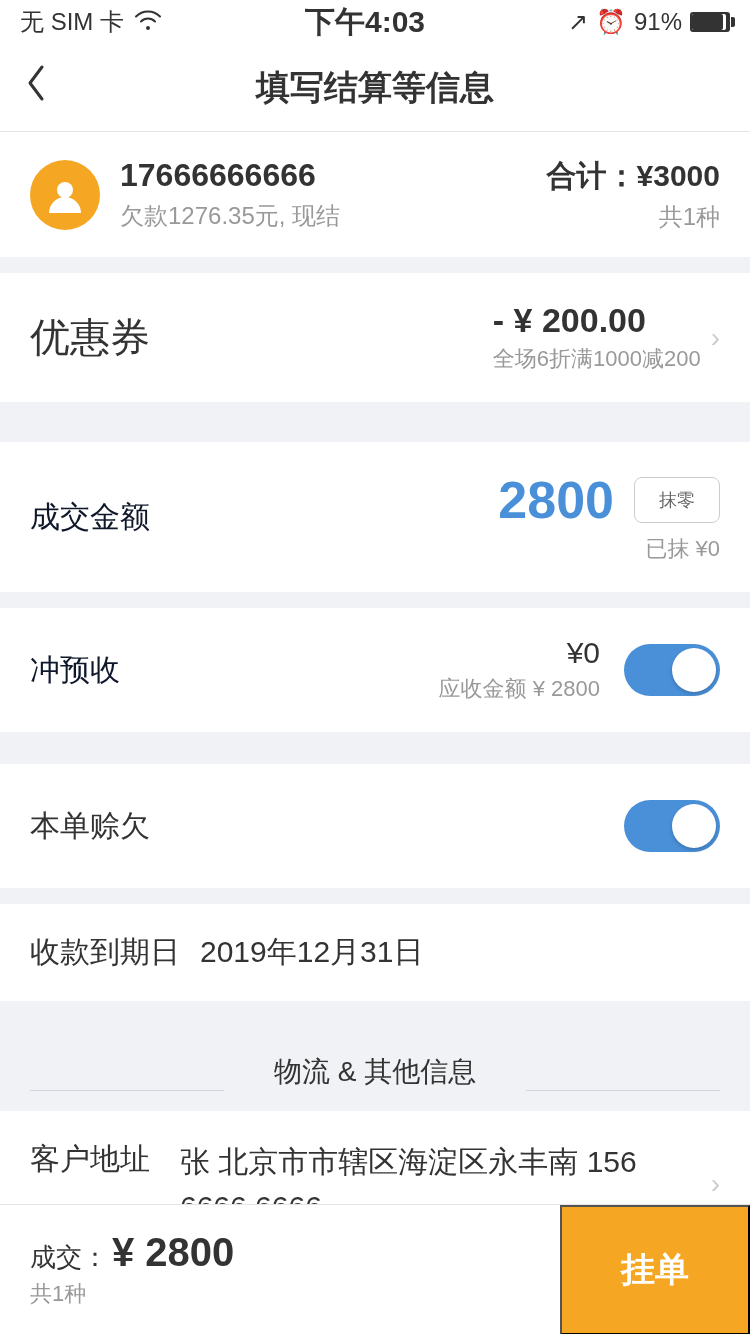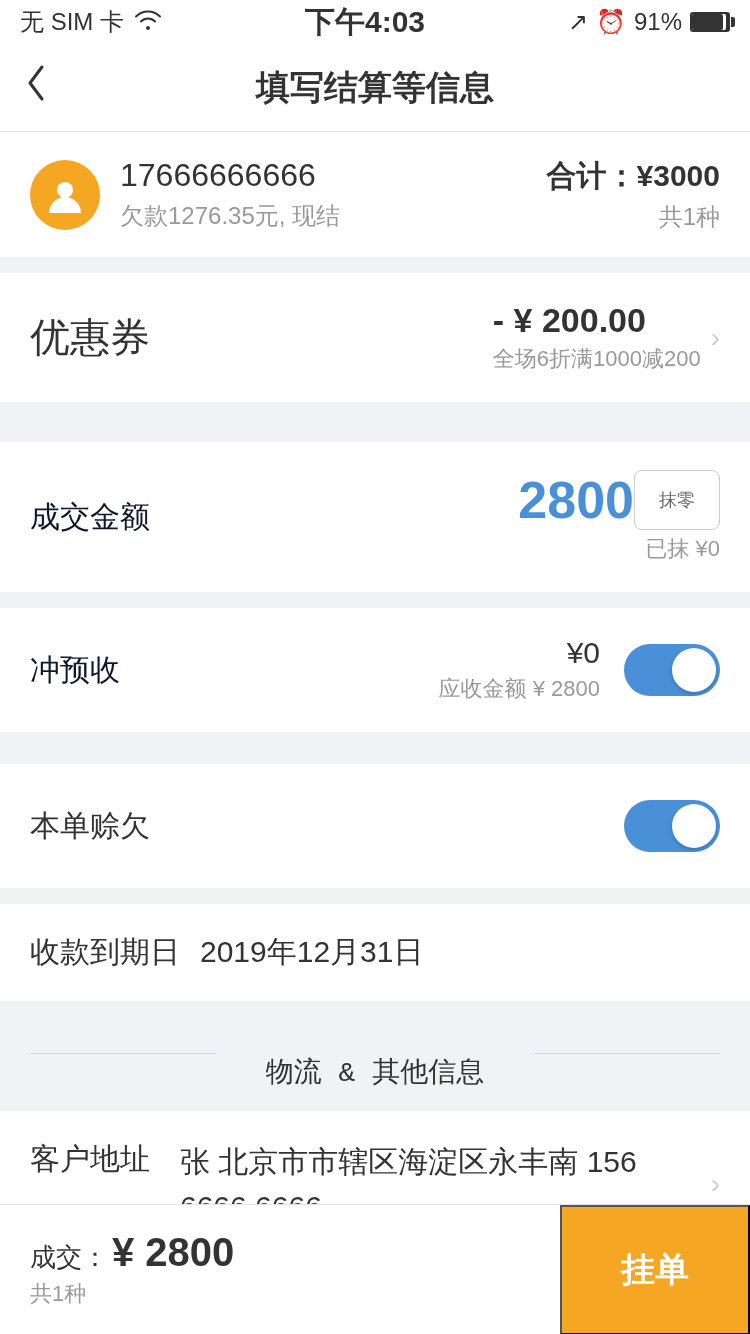--- a/index.html
+++ b/index.html
@@ -73,21 +73,21 @@
       border-radius: 50%;
       background: #f5a623;
       display: flex;
       align-items: center;
       justify-content: center;
       font-size: 36px;
       color: #fff;
       flex-shrink: 0;
     }
     .customer-info { display: flex; flex-direction: column; gap: 6px; }
-    .customer-phone { font-size: 32px; font-weight: 400; color: #333; }
+    .customer-phone { font-size: 32px; font-weight: 700; color: #333; }
     .customer-debt { font-size: 24px; color: #999; }
     .customer-total { text-align: right; }
     .total-amount { font-size: 30px; font-weight: 600; color: #333; }
     .total-count { font-size: 24px; color: #999; margin-top: 4px; }
 
     
     .coupon-row {
       background: #fff;
       padding: 28px 30px;
       display: flex;
@@ -109,21 +109,21 @@
       padding: 28px 30px;
       display: flex;
       align-items: center;
       justify-content: space-between;
       border-bottom: 1px solid #f0f0f0;
     }
     .section-row:last-child { border-bottom: none; }
     .row-label { font-size: 30px; color: #0f172a; }
 
     
-    .amount-right { display: flex; }
+    .amount-right { display: flex; align-items: center; gap: 20px; }
     .amount-value { font-size: 52px; font-weight: 600; color: #4a90d9; }
     .round-btn {
       border: 1.5px solid #ccc;
       border-radius: 8px;
       padding: 10px 24px;
       font-size: 18px;
       color: #666;
       background: #fff;
       cursor: pointer;
     }
@@ -171,24 +171,23 @@
       padding: 28px 30px;
       display: flex;
       align-items: center;
       gap: 20px;
       margin-bottom: 16px;
     }
     .due-label { font-size: 30px; color: #333; }
     .due-value { font-size: 30px; color: #333; }
     .divider-line {
       display: flex;
-      align-items: flex-start;
+      align-items: flex-end;
       justify-content: center;
       gap: 20px;
-      font-family: Liberation Mono, monospace;
     }
     .divider-line::before,
     .divider-line::after {
       content: '';
       flex: 1;
       height: 1px;
       background: #d0d5e0;
       margin: 0 30px;
     }
 

